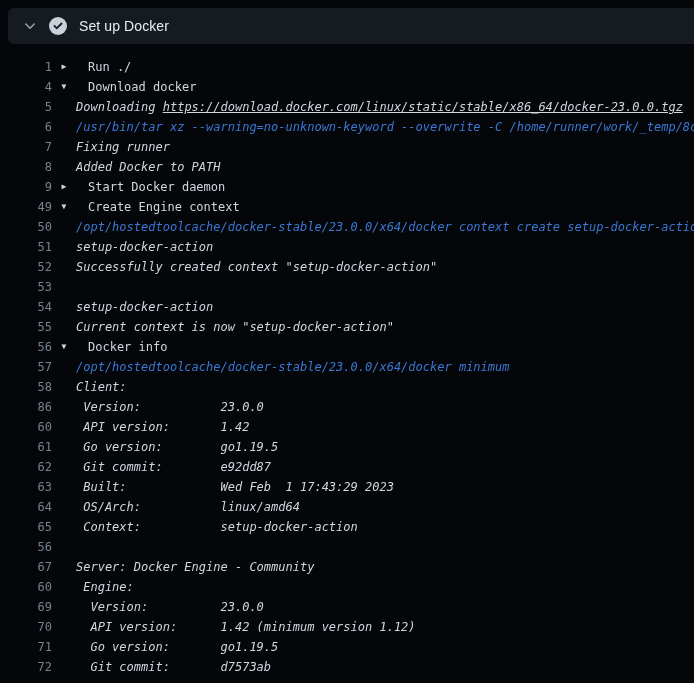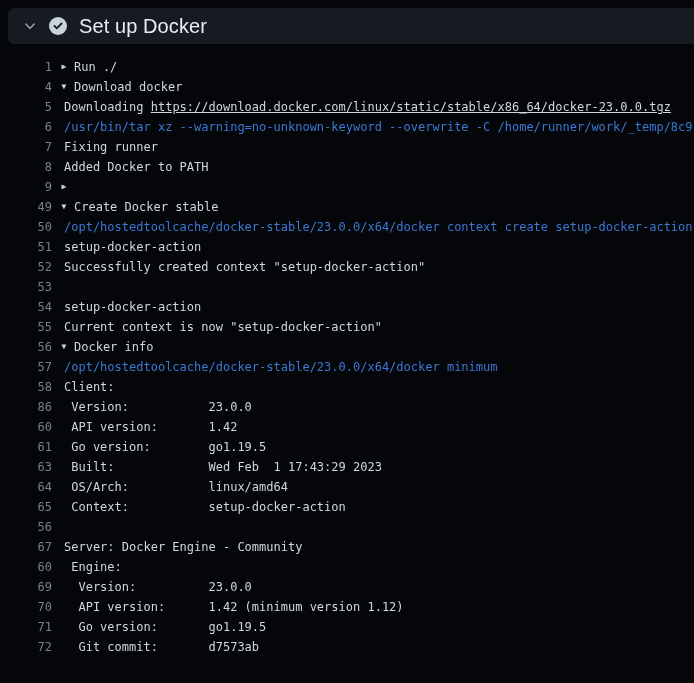--- a/index.html
+++ b/index.html
@@ -19,43 +19,43 @@
     display: flex; align-items: center;
     padding: 0 12px;
     cursor: pointer;
   }
   .chev { width: 16px; height: 16px; flex: none; display: flex; align-items: center; justify-content: center; margin-left: 2px; }
   .status { width: 18px; height: 18px; flex: none; margin-left: 11px; }
   .step-title {
     margin-left: 12px;
     color: var(--header-text, #e6edf3);
     font-family: "Liberation Sans", "DejaVu Sans", sans-serif;
-    font-size: 20px; font-weight: 500;
+    font-size: 14px; font-weight: 500;
     letter-spacing: 0.1px;
   }
   .log {
     position: absolute; top: 44px; left: 0; right: 0; bottom: 0;
     padding-top: 13px;
     font-size: 12px;
     overflow: hidden;
   }
   .row { display: flex; height: 20px; line-height: 20px; white-space: pre; }
   .ln {
     flex: 0 0 52px; text-align: right;
     color: var(--line-number, #768390);
     cursor: pointer;
   }
   .grp { display: flex; cursor: pointer; }
   .arrow {
     width: 12px; margin-left: 6px; flex: none;
     color: var(--log-text, #d0d7de);
     font-size: 8px; text-align: center; line-height: 20px;
   }
-  .gtitle { color: var(--log-text, #d0d7de); margin-left: 4px; }
-  .content { margin-left: 12px; color: var(--log-text, #d0d7de); }
+  .gtitle { color: var(--log-text, #d0d7de); margin-left: 18px; }
+  .content { margin-left: 24px; color: var(--log-text, #d0d7de); font-style: italic; }
   .content.cmd { color: var(--command-text, #3b78d3); }
   .loglink { color: inherit; text-decoration: underline; cursor: pointer; }
 </style>
 </head>
 <body style="--page-bg: #040609; --header-bg: #161b22; --header-text: #e6edf3; --log-text: #d0d7de; --line-number: #768390; --command-text: #3b78d3;">
 
 <div class="step-header">
   <span class="chev">
     <svg width="14" height="14" viewBox="0 0 16 16">
       <path d="M3.2 5.8 8 10.6l4.8-4.8" fill="none" stroke="#9aa4af" stroke-width="1.7" stroke-linecap="round" stroke-linejoin="round"></path>
@@ -70,34 +70,35 @@
   <span class="step-title">Set up Docker</span>
 </div>
 
 <div class="log">
     <div class="row"><span class="ln">1</span><span class="grp"><span class="arrow">▶</span><span class="gtitle">Run ./</span></span></div>
     <div class="row"><span class="ln">4</span><span class="grp"><span class="arrow">▼</span><span class="gtitle">Download docker</span></span></div>
     <div class="row"><span class="ln">5</span><span class="content"><span class="log-text-prefix">Downloading </span><a class="loglink">https://download.docker.com/linux/static/stable/x86_64/docker-23.0.0.tgz</a></span></div>
     <div class="row"><span class="ln">6</span><span class="content cmd">/usr/bin/tar xz --warning=no-unknown-keyword --overwrite -C /home/runner/work/_temp/8c91</span></div>
     <div class="row"><span class="ln">7</span><span class="content">Fixing runner</span></div>
     <div class="row"><span class="ln">8</span><span class="content">Added Docker to PATH</span></div>
-    <div class="row"><span class="ln">9</span><span class="grp"><span class="arrow">▶</span></span></div>
-    <div class="row"><span class="ln">49</span><span class="grp"><span class="arrow">▼</span><span class="gtitle">Create Docker stable</span></span></div>
+    <div class="row"><span class="ln">9</span><span class="grp"><span class="arrow">▶</span><span class="gtitle">Start Docker daemon</span></span></div>
+    <div class="row"><span class="ln">49</span><span class="grp"><span class="arrow">▼</span><span class="gtitle">Create Engine context</span></span></div>
     <div class="row"><span class="ln">50</span><span class="content cmd">/opt/hostedtoolcache/docker-stable/23.0.0/x64/docker context create setup-docker-action</span></div>
     <div class="row"><span class="ln">51</span><span class="content">setup-docker-action</span></div>
     <div class="row"><span class="ln">52</span><span class="content">Successfully created context "setup-docker-action"</span></div>
     <div class="row"><span class="ln">53</span></div>
     <div class="row"><span class="ln">54</span><span class="content">setup-docker-action</span></div>
     <div class="row"><span class="ln">55</span><span class="content">Current context is now "setup-docker-action"</span></div>
     <div class="row"><span class="ln">56</span><span class="grp"><span class="arrow">▼</span><span class="gtitle">Docker info</span></span></div>
     <div class="row"><span class="ln">57</span><span class="content cmd">/opt/hostedtoolcache/docker-stable/23.0.0/x64/docker minimum</span></div>
     <div class="row"><span class="ln">58</span><span class="content">Client:</span></div>
     <div class="row"><span class="ln">86</span><span class="content"> Version:           23.0.0</span></div>
     <div class="row"><span class="ln">60</span><span class="content"> API version:       1.42</span></div>
     <div class="row"><span class="ln">61</span><span class="content"> Go version:        go1.19.5</span></div>
+    <div class="row"><span class="ln">62</span><span class="content"> Git commit:        e92dd87</span></div>
     <div class="row"><span class="ln">63</span><span class="content"> Built:             Wed Feb  1 17:43:29 2023</span></div>
     <div class="row"><span class="ln">64</span><span class="content"> OS/Arch:           linux/amd64</span></div>
     <div class="row"><span class="ln">65</span><span class="content"> Context:           setup-docker-action</span></div>
     <div class="row"><span class="ln">56</span></div>
     <div class="row"><span class="ln">67</span><span class="content">Server: Docker Engine - Community</span></div>
     <div class="row"><span class="ln">60</span><span class="content"> Engine:</span></div>
     <div class="row"><span class="ln">69</span><span class="content">  Version:          23.0.0</span></div>
     <div class="row"><span class="ln">70</span><span class="content">  API version:      1.42 (minimum version 1.12)</span></div>
     <div class="row"><span class="ln">71</span><span class="content">  Go version:       go1.19.5</span></div>
     <div class="row"><span class="ln">72</span><span class="content">  Git commit:       d7573ab</span></div>

